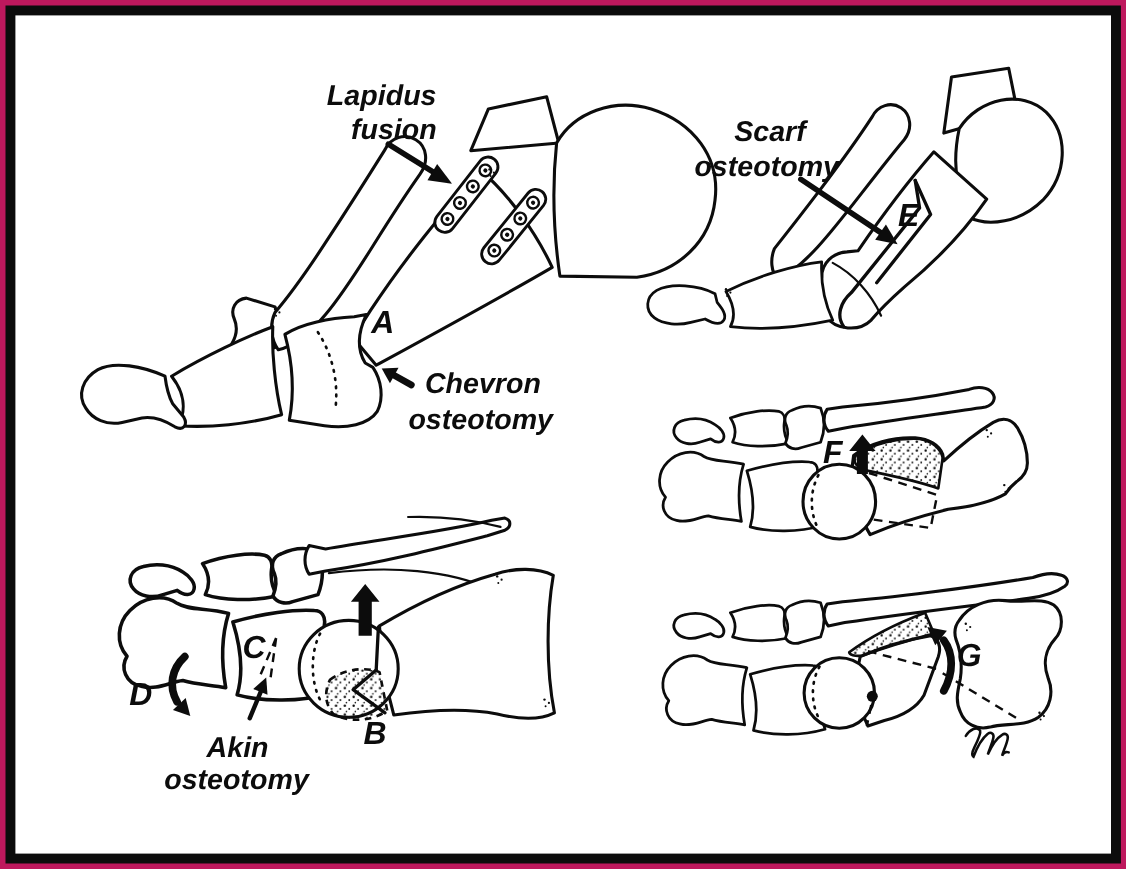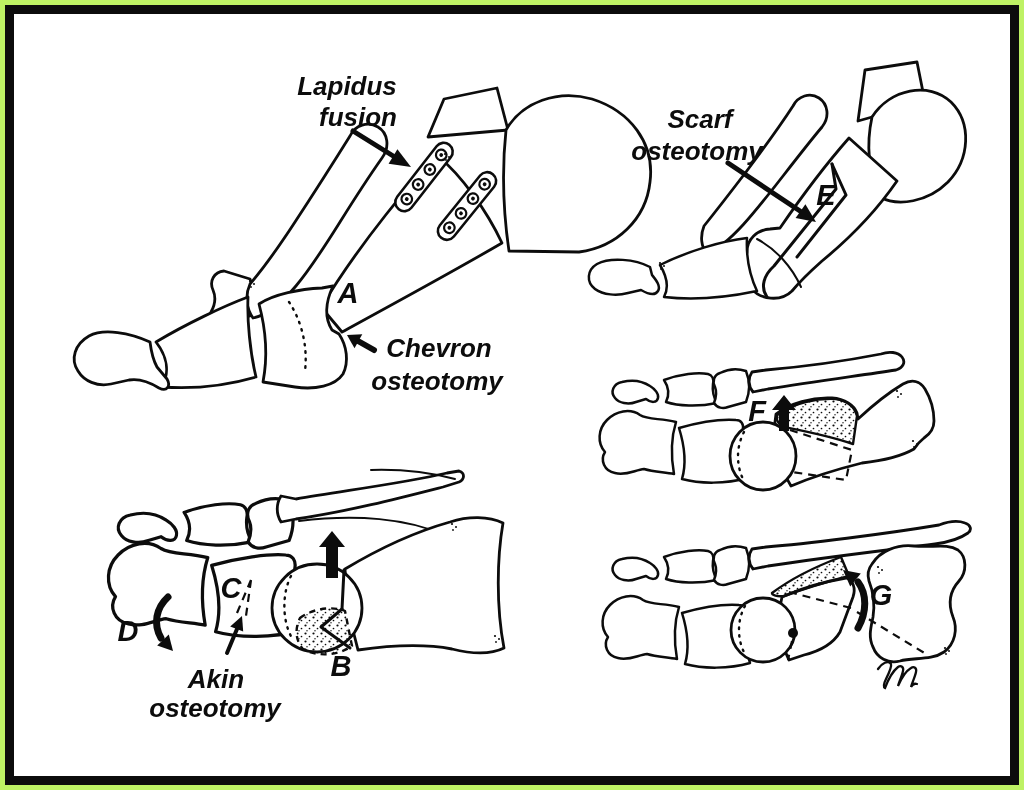--- a/index.html
+++ b/index.html
@@ -1,16 +1,16 @@
 <!DOCTYPE html>
 <html><head>
 <meta charset="utf-8">
 <style>
   html,body{margin:0;padding:0;background:#ffffff;}
-  .stage{width:1024px;height:790px;background:#bef264;position:relative;overflow:hidden;
+  .stage{width:1024px;height:790px;background:#be185d;position:relative;overflow:hidden;
          font-family:"Liberation Sans", sans-serif;}
   svg{display:block;}
   .b   {fill:#ffffff;stroke:#0c0c0c;stroke-width:2.8;stroke-linejoin:round;}
   .bt  {fill:#ffffff;stroke:#0c0c0c;stroke-width:2.5;stroke-linejoin:round;}
   .ln  {fill:none;stroke:#0c0c0c;stroke-width:3;stroke-linejoin:round;stroke-linecap:round;}
   .thin{fill:none;stroke:#0c0c0c;stroke-width:2;stroke-linecap:round;}
   .dot {fill:none;stroke:#0c0c0c;stroke-width:2.4;stroke-dasharray:1.5 6;stroke-linecap:round;}
   .dash{fill:none;stroke:#0c0c0c;stroke-width:2.2;stroke-dasharray:8 6;}
   .ar  {fill:#0c0c0c;stroke:none;}
   .ash {fill:none;stroke:#0c0c0c;stroke-linecap:round;}

